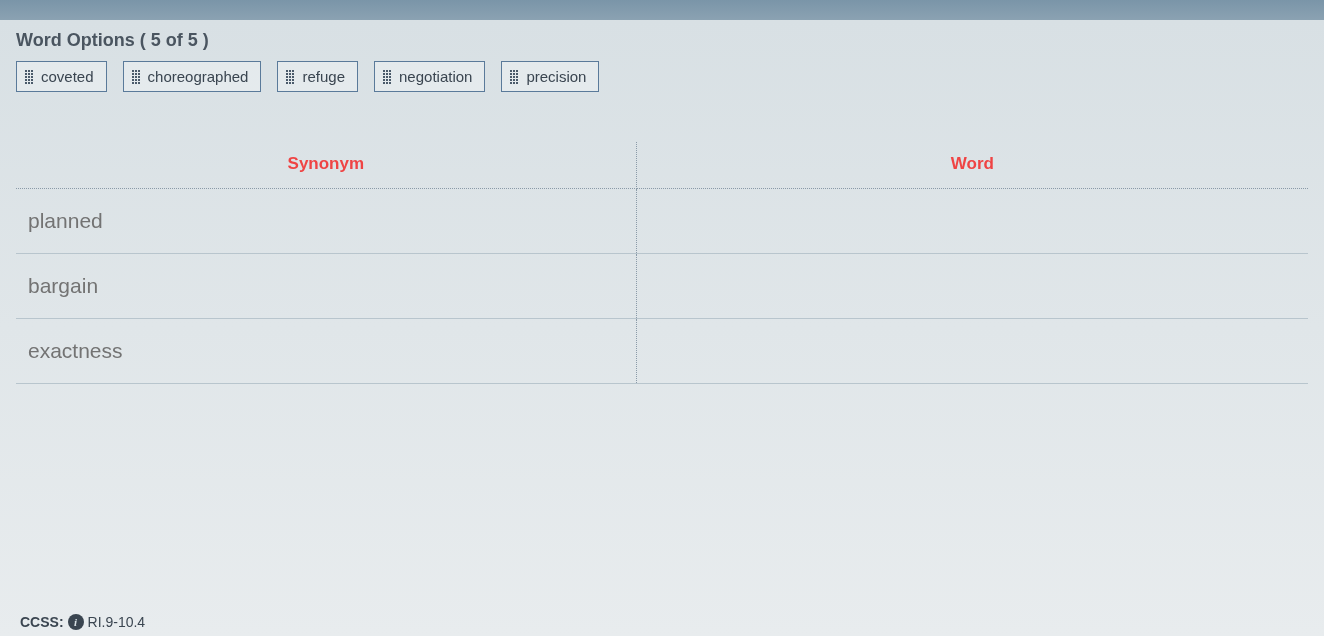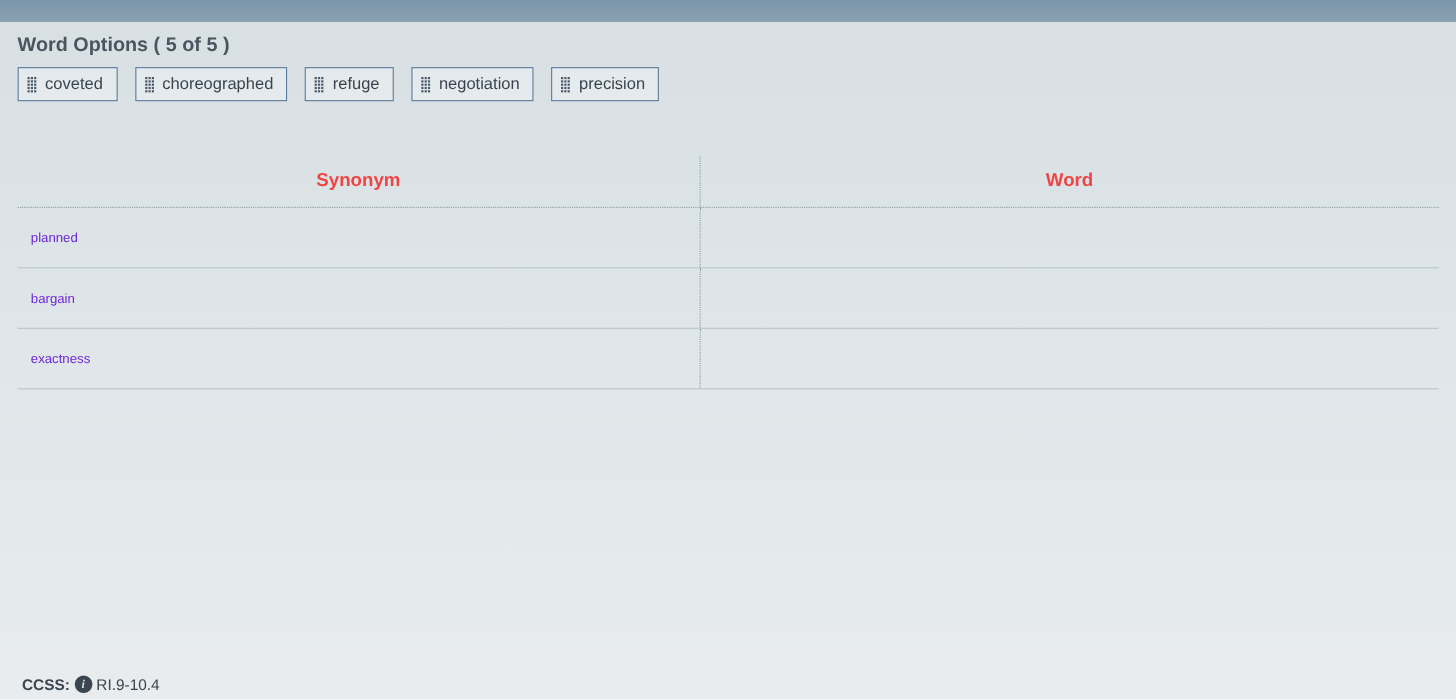--- a/index.html
+++ b/index.html
@@ -83,22 +83,22 @@
       padding: 12px 8px 14px 8px;
       text-align: center;
       border-bottom: 1px dotted #8a9aa8;
     }
     .grid-table th:first-child {
       border-right: 1px dotted #8a9aa8;
     }
     .grid-table td {
       padding: 20px 12px;
       border-bottom: 1px solid #b8c5cd;
-      color: #6d28d9;
-      font-size: 12px;
+      color: #737373;
+      font-size: 21px;
       vertical-align: middle;
     }
     .grid-table td:first-child {
       width: 48%;
     }
     .grid-table td:last-child {
       width: 52%;
       border-left: 1px dotted #8a9aa8;
     }
     .footer {

